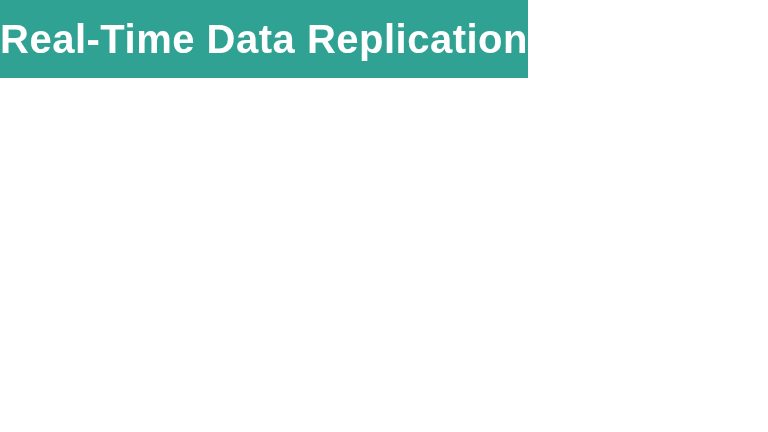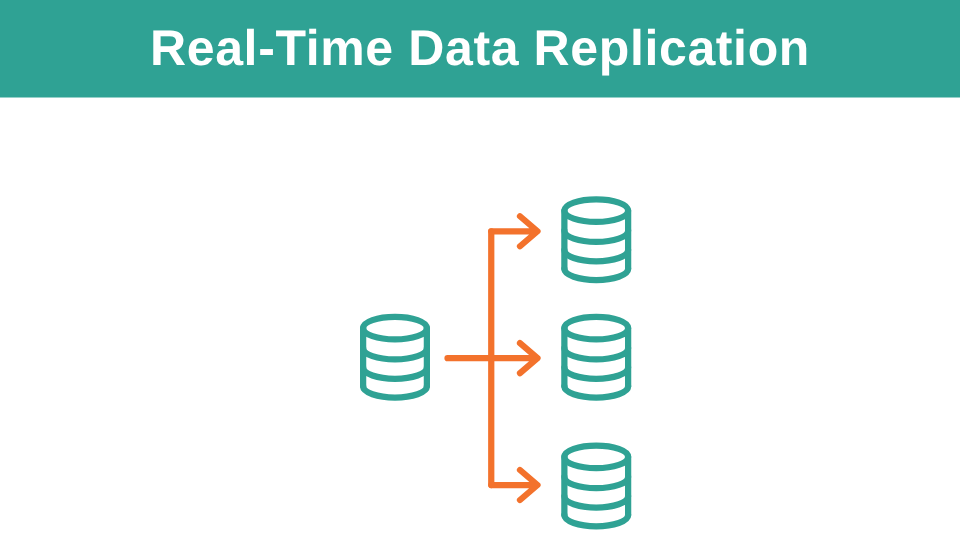--- a/index.html
+++ b/index.html
@@ -6,21 +6,21 @@
     --header-bg:#2FA294;
     --title-color:#FFFFFF;
     --body-bg:#FFFFFF;
     --database-stroke:#2FA294;
     --arrow-color:#F3722C;
   }
   *{margin:0;padding:0;box-sizing:border-box;}
   html,body{width:768px;height:432px;overflow:hidden;background:var(--body-bg);}
   .slide{
     width:768px;height:432px;
-    display:flex;flex-direction:column;
+    display:flex;flex-direction:row;
     background:var(--body-bg);
     font-family:"Liberation Sans",sans-serif;
     gap:44px;
   }
   .header{
     height:78px;width:768px;flex:0 0 78px;
     background:var(--header-bg);
     display:flex;align-items:center;justify-content:center;
   }
   .header h1{

